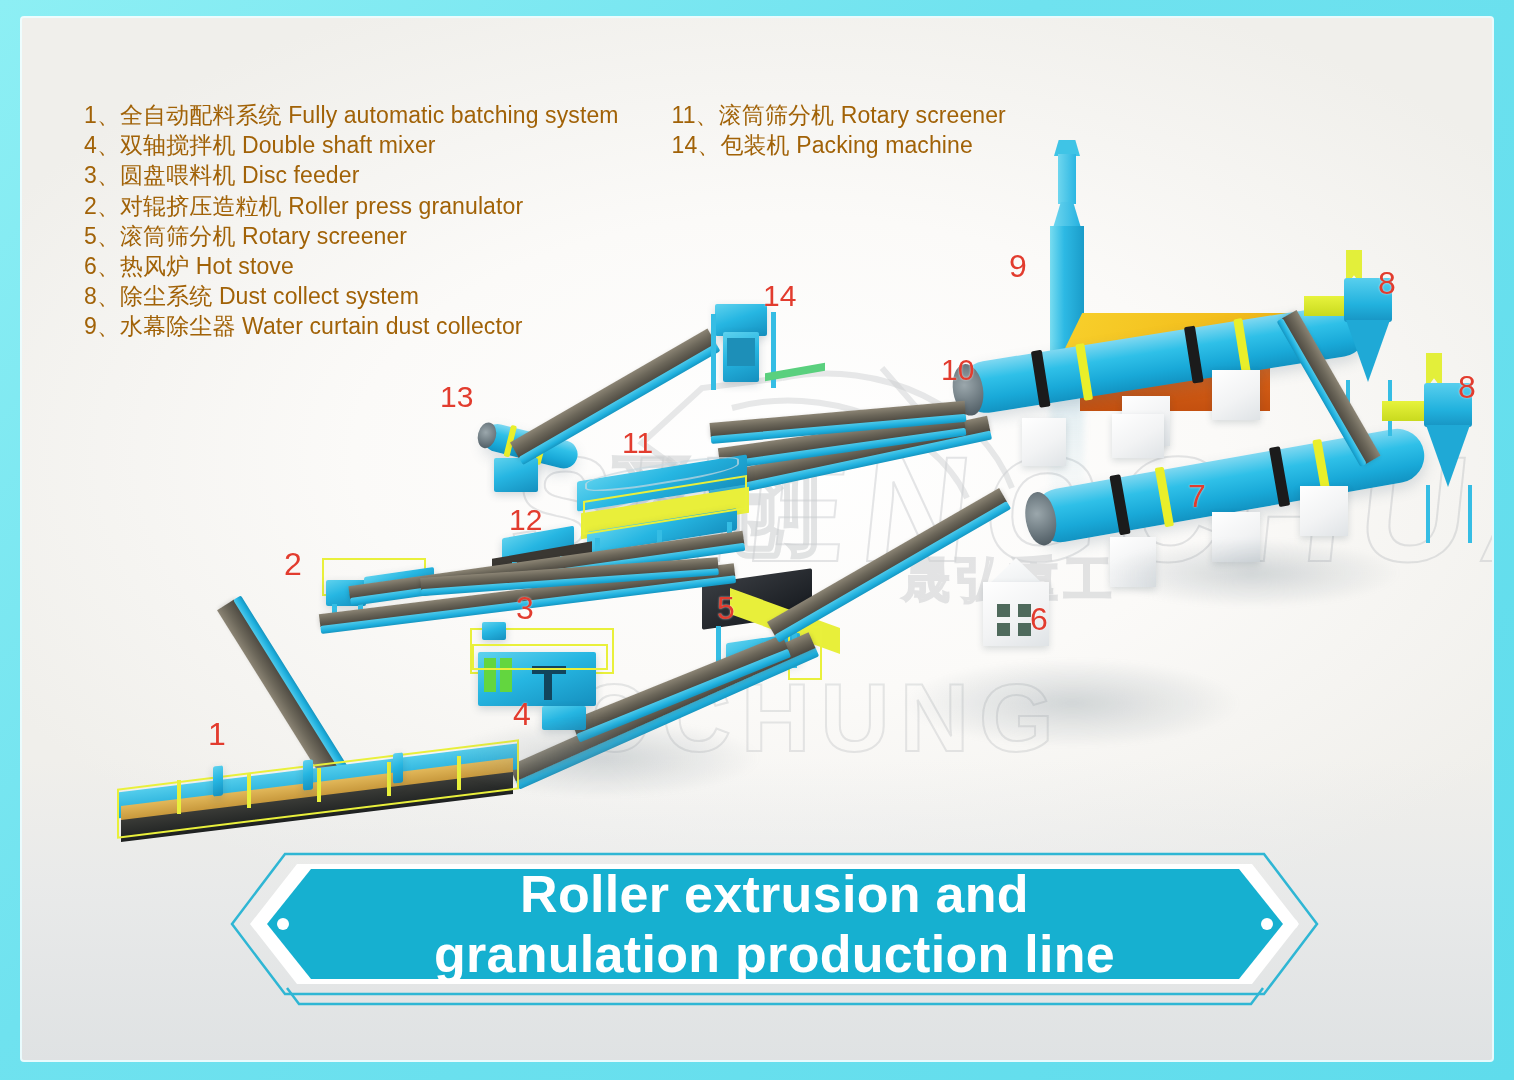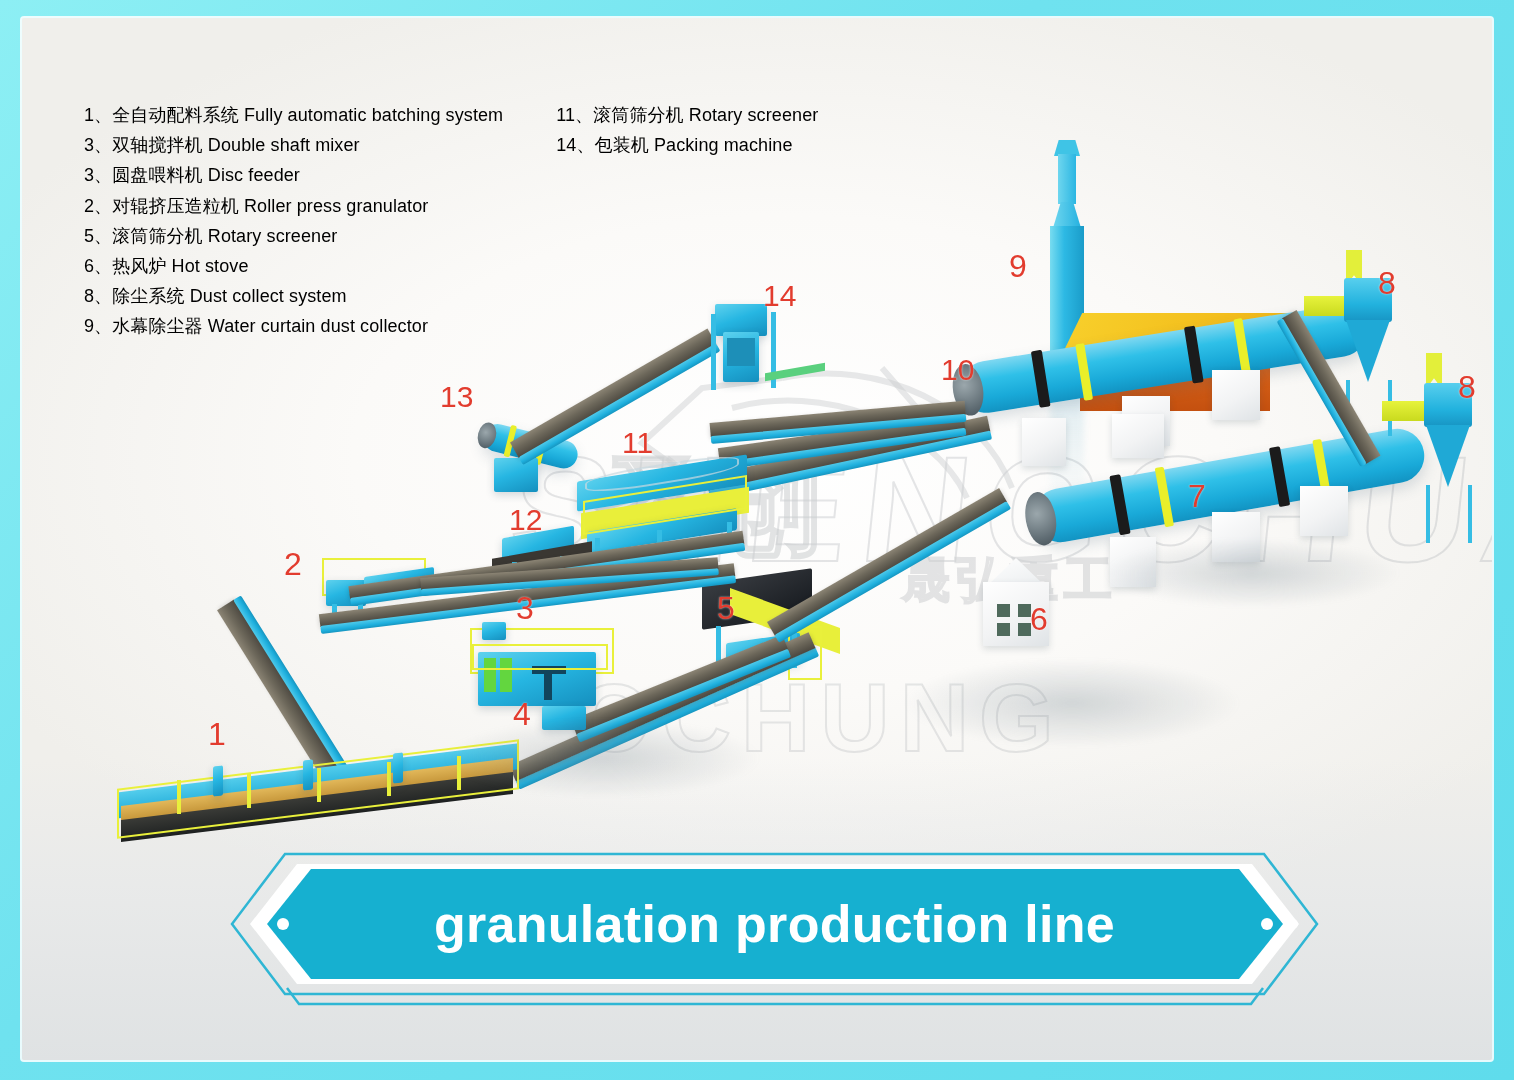--- a/index.html
+++ b/index.html
@@ -32,21 +32,21 @@
     position:absolute;left:0;right:0;bottom:0;height:300px;
     background:linear-gradient(180deg,rgba(233,235,236,0) 0%,rgba(226,229,232,.55) 45%,rgba(214,219,223,.65) 100%);
   }
 
   
   .legend{position:absolute;left:62px;top:82px;z-index:40;}
   .legend-cols{display:flex;gap:0;}
   .legend-col{display:flex;flex-direction:column;}
   .legend-col.right{margin-left:53px;}
   .legend-item{
-    font-size:18px;line-height:30.2px;color:#000000;
+    font-size:23px;line-height:30.2px;color:#a16207;
     white-space:nowrap;letter-spacing:.1px;
   }
   .legend-col.right .legend-item{ }
 
   
   .callout{
     position:absolute;z-index:60;
     color:#e23c2e;
     font-size:32px;
     font-weight:400;
@@ -402,21 +402,21 @@
 
       <div class="shadowblob" style="left:880px;top:640px;width:340px;height:90px;"></div>
       <div class="shadowblob" style="left:420px;top:700px;width:320px;height:80px;"></div>
       <div class="shadowblob" style="left:1080px;top:520px;width:300px;height:70px;"></div>
     </div>
 
     <div class="legend">
       <div class="legend-cols">
         <div class="legend-col left">
           <div class="legend-item">1、全自动配料系统 Fully automatic batching system</div>
-          <div class="legend-item">3、双轴搅拌机 Double shaft mixer</div>
+          <div class="legend-item">4、双轴搅拌机 Double shaft mixer</div>
           <div class="legend-item">3、圆盘喂料机 Disc feeder</div>
           <div class="legend-item">2、对辊挤压造粒机 Roller press granulator</div>
           <div class="legend-item">5、滚筒筛分机 Rotary screener</div>
           <div class="legend-item">6、热风炉 Hot stove</div>
           <div class="legend-item">8、除尘系统 Dust collect system</div>
           <div class="legend-item">9、水幕除尘器 Water curtain dust collector</div>
         </div>
         <div class="legend-col right">
           <div class="legend-item">11、滚筒筛分机 Rotary screener</div>
           <div class="legend-item">14、包装机 Packing machine</div>
@@ -452,18 +452,19 @@
         <polygon points="84,33 1012,33 1056,88 1012,143 84,143 40,88" fill="#16b0d0"></polygon>
 
         <circle cx="56" cy="88" r="6" fill="#ffffff"></circle>
         <circle cx="30" cy="88" r="5" fill="#ffffff"></circle>
         <circle cx="1040" cy="88" r="6" fill="#ffffff"></circle>
         <circle cx="1066" cy="88" r="5" fill="#ffffff"></circle>
 
         <polyline points="60,152 72,168 1024,168 1036,152" fill="none" stroke="#2fb6d4" stroke-width="2.5"></polyline>
       </svg>
       <div class="banner-text">
+        <span class="banner-line">Roller extrusion and</span>
         <span class="banner-line">granulation production line</span>
       </div>
     </div>
 
   </div>
 </div>
 
 </body></html>

